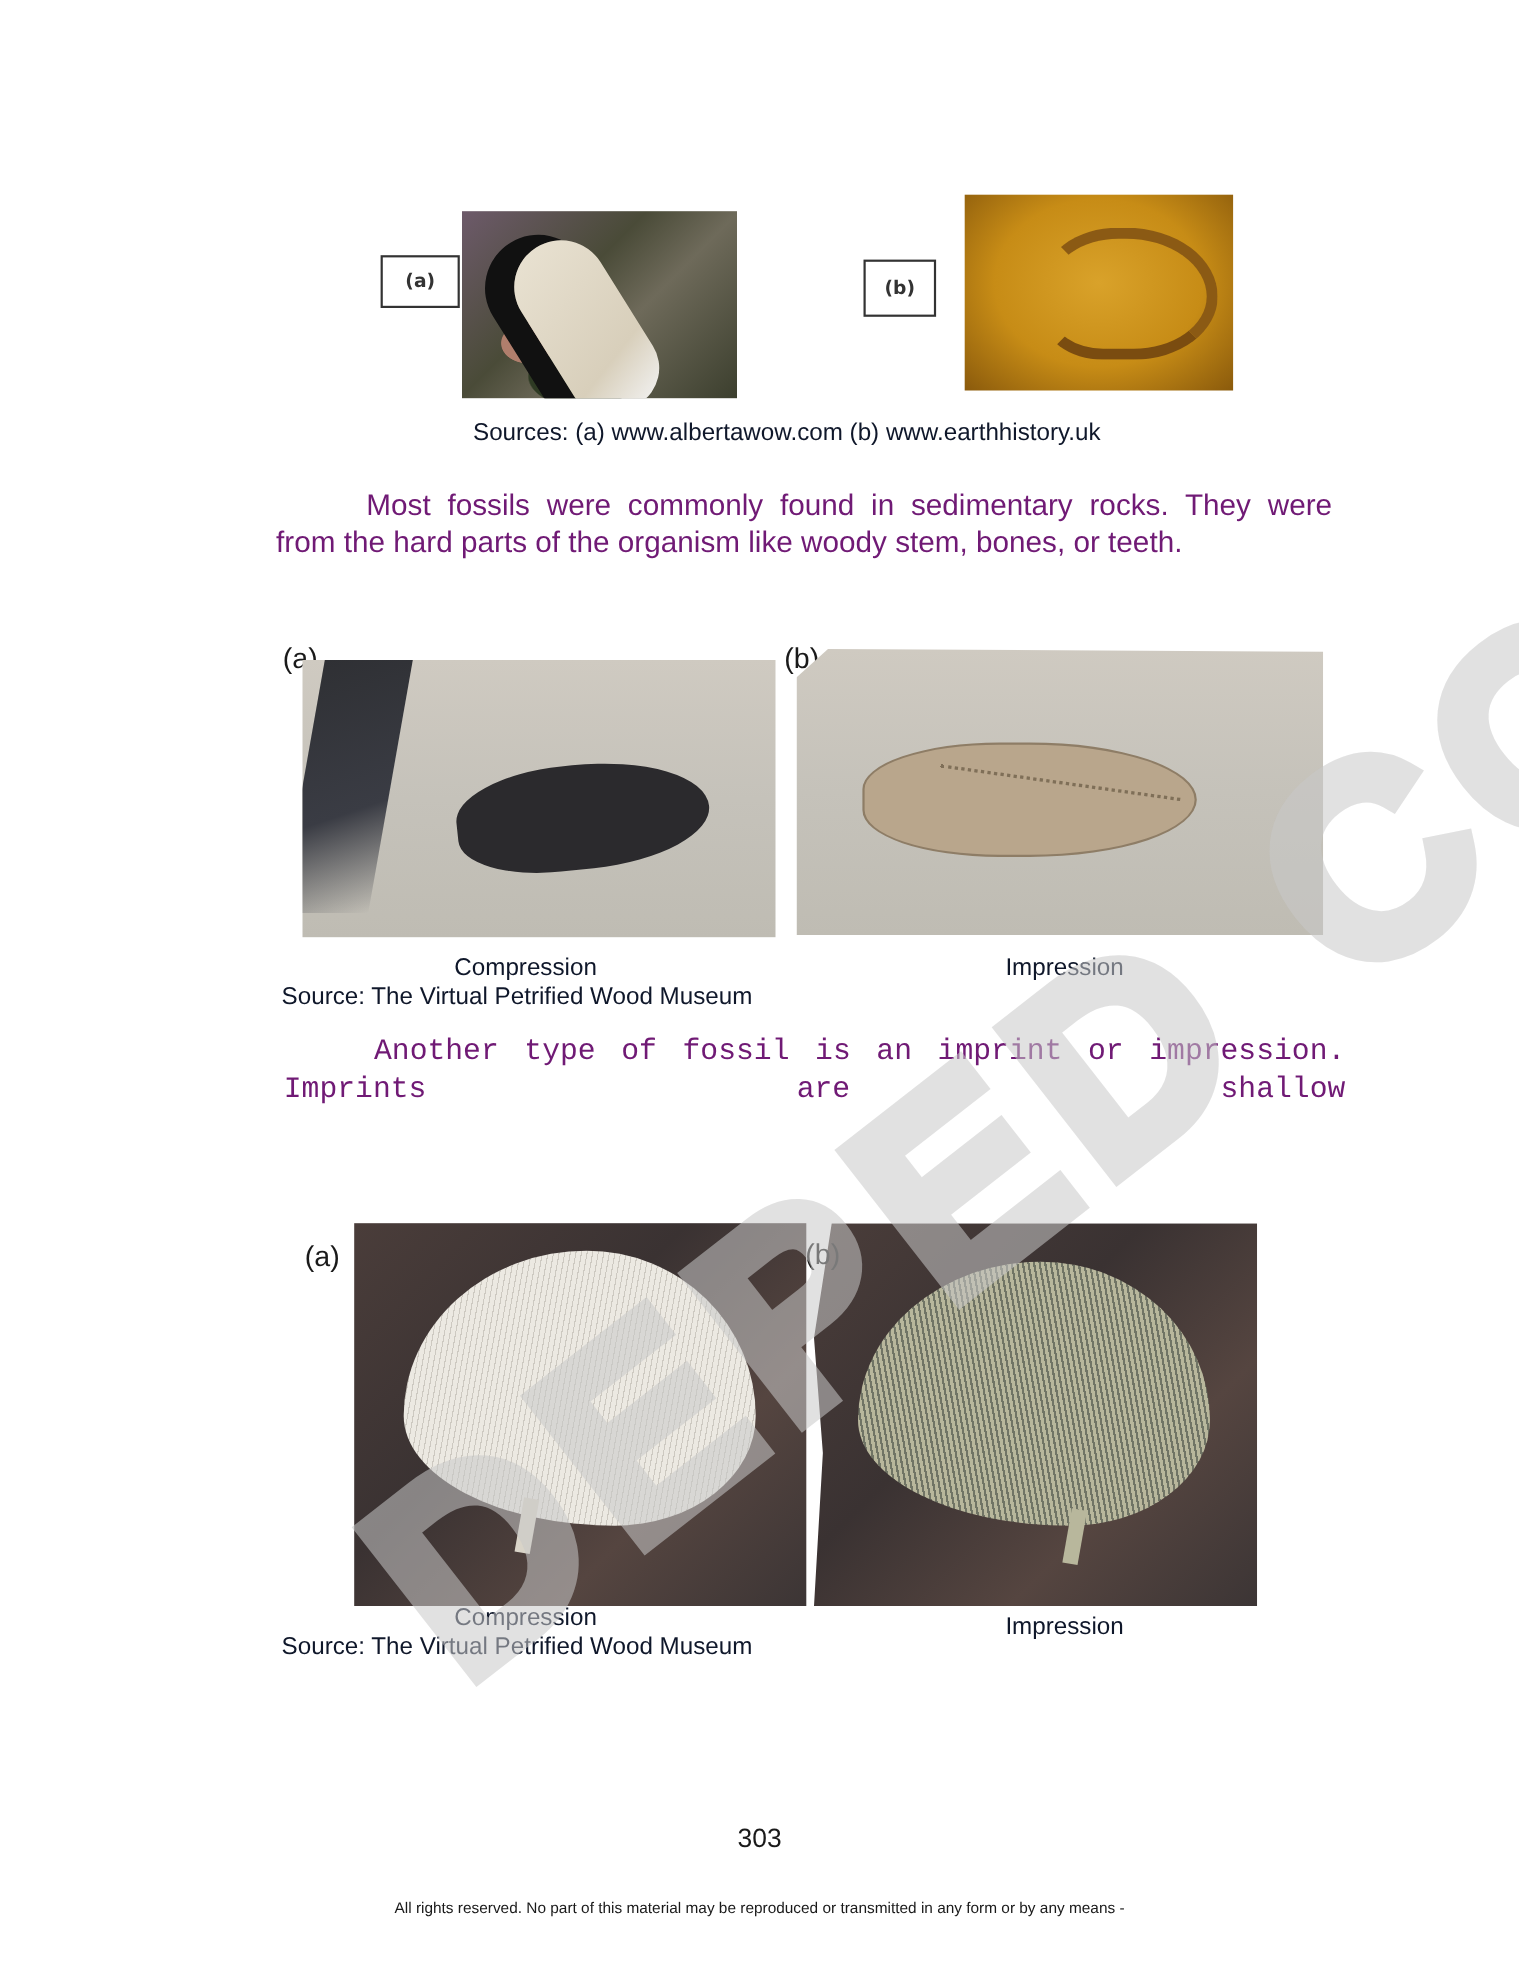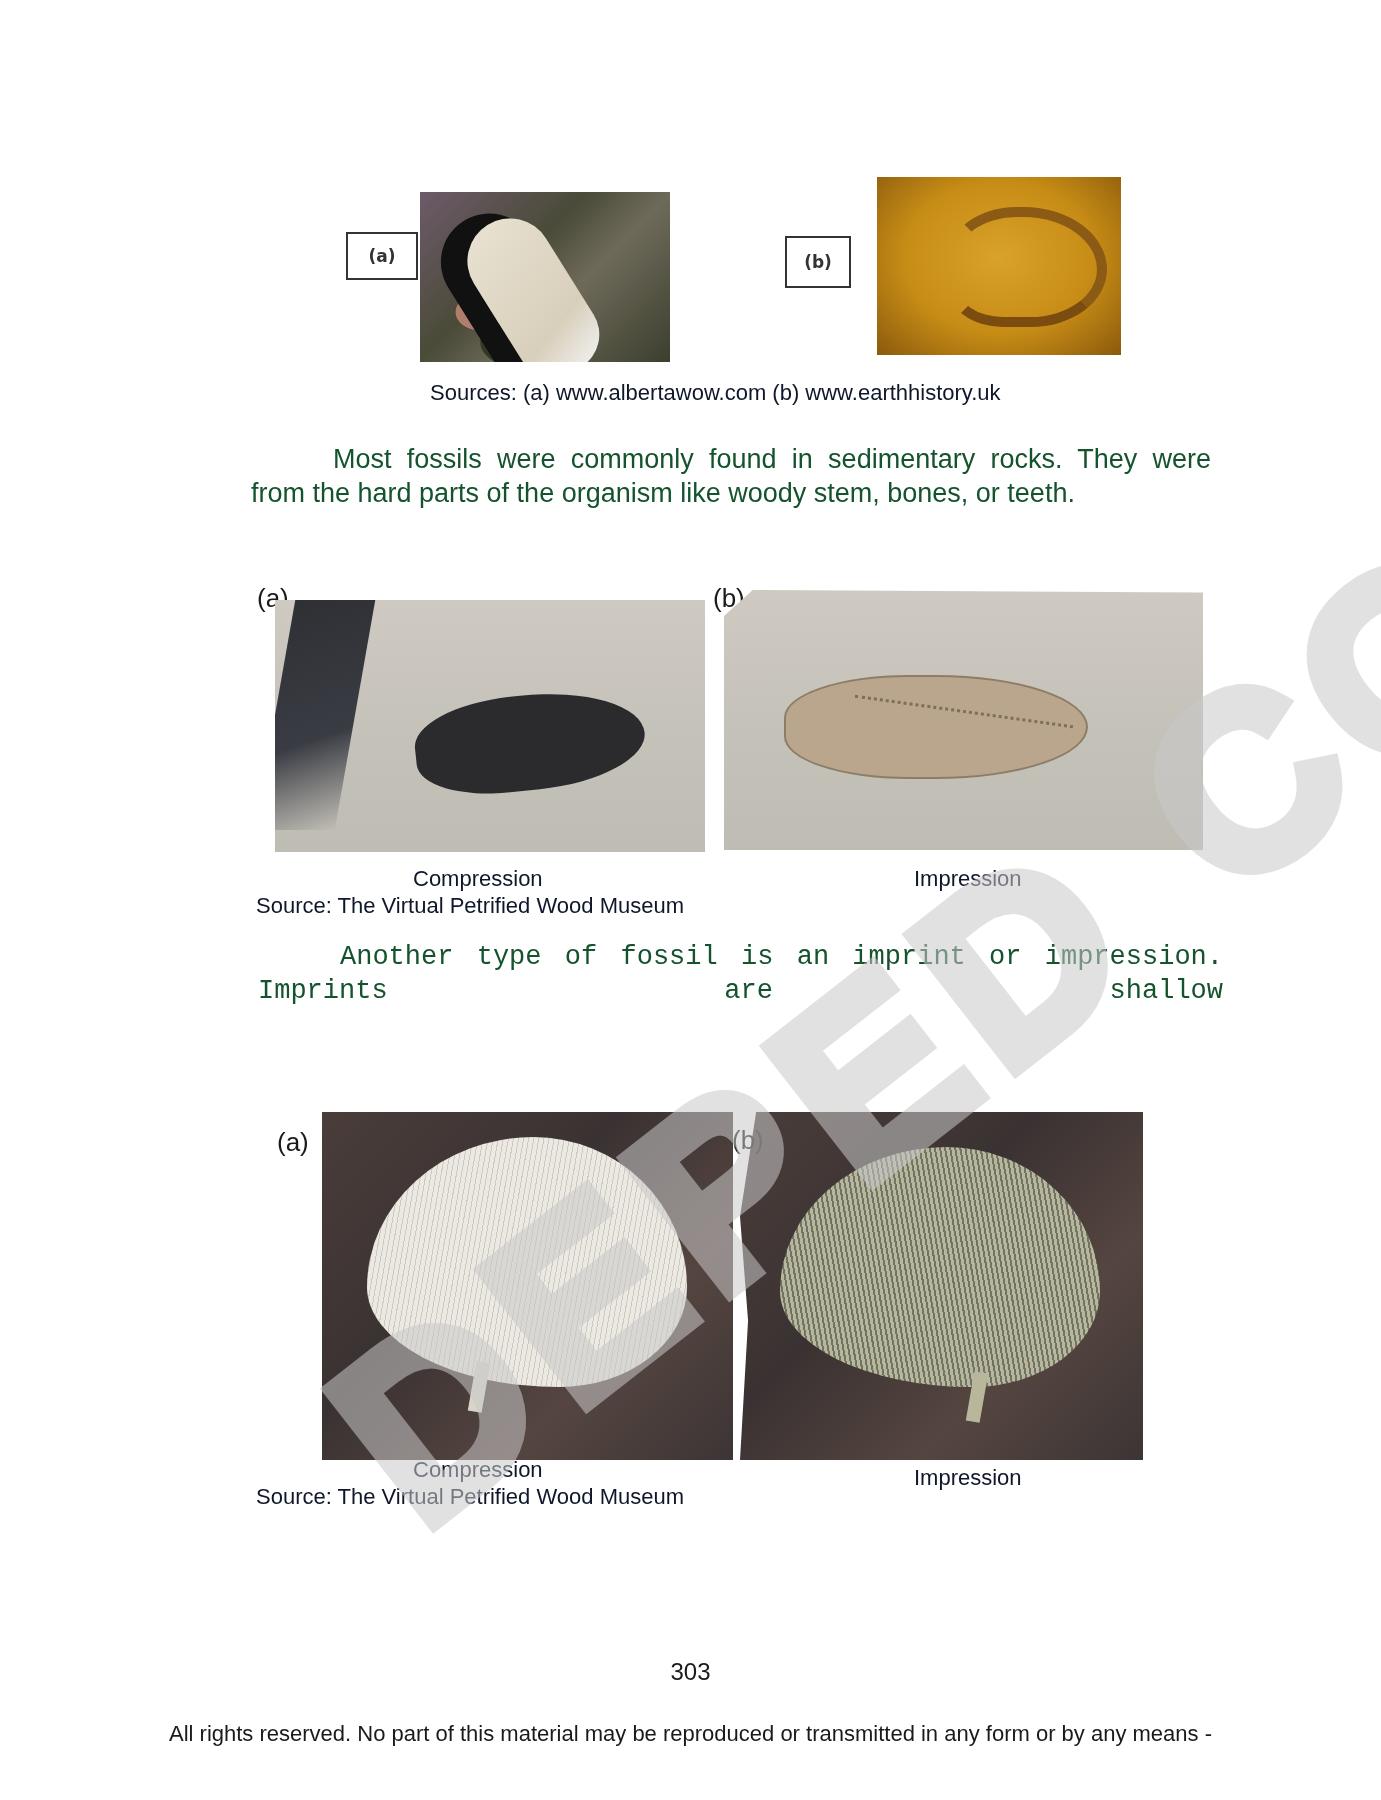--- a/index.html
+++ b/index.html
@@ -4,21 +4,21 @@
 <style>
   html, body { margin:0; padding:0; background:#ffffff; }
   body { width:1381px; height:1800px; position:relative; overflow:hidden;
          font-family:"Liberation Sans", sans-serif; color:#1a1a1a; }
   .abs { position:absolute; }
   .label-box { position:absolute; border:2px solid #333; background:#fff;
                font-family:"DejaVu Sans", sans-serif; font-weight:bold; font-size:17px;
                color:#333; display:flex; align-items:center; justify-content:center; }
   .photo { position:absolute; overflow:hidden; }
   .caption { position:absolute; font-size:22px; color:#0f172a; white-space:nowrap; }
-  .para { position:absolute; font-size:27px; line-height:34px; color:#14532d; text-align:justify; }
+  .para { position:absolute; font-size:27px; line-height:34px; color:#701a75; text-align:justify; }
   .para .indent { display:inline-block; width:82px; }
   .fig-letter { position:absolute; font-size:26px; color:#1a1a1a; }
   .watermark { position:absolute; left:180px; top:470px; width:1100px; height:200px;
                transform-origin:0 0; transform:translate(110px,890px) rotate(-38deg);
                font-family:"Liberation Sans", sans-serif; font-size:230px; letter-spacing:28px;
                color:transparent; -webkit-text-stroke:26px rgba(200,200,200,0.55);
                white-space:nowrap; pointer-events:none; z-index:5; }
 
   
   .tooth-bg { background:
@@ -102,15 +102,15 @@
 </div>
 <div class="fig-letter" style="left:732px;top:1125px;background:rgba(255,255,255,0);">(b)</div>
 
 <div class="caption" style="left:413px;top:1457px;">Compression</div>
 <div class="caption" style="left:914px;top:1465px;">Impression</div>
 <div class="caption" style="left:256px;top:1484px;">Source: The Virtual Petrified Wood Museum</div>
 
 <div class="watermark">DEPED COPY</div>
 
 <div class="abs" style="left:0;width:1381px;top:1658px;text-align:center;font-size:24px;">303</div>
-<div class="abs" style="left:0;width:1381px;top:1723px;text-align:center;font-size:22px;line-height:22px;">
+<div class="abs" style="left:0;width:1381px;top:1723px;text-align:center;font-size:14px;line-height:22px;">
   <div>All rights reserved. No part of this material may be reproduced or transmitted in any form or by any means -</div>
 </div>
 
 </body></html>

